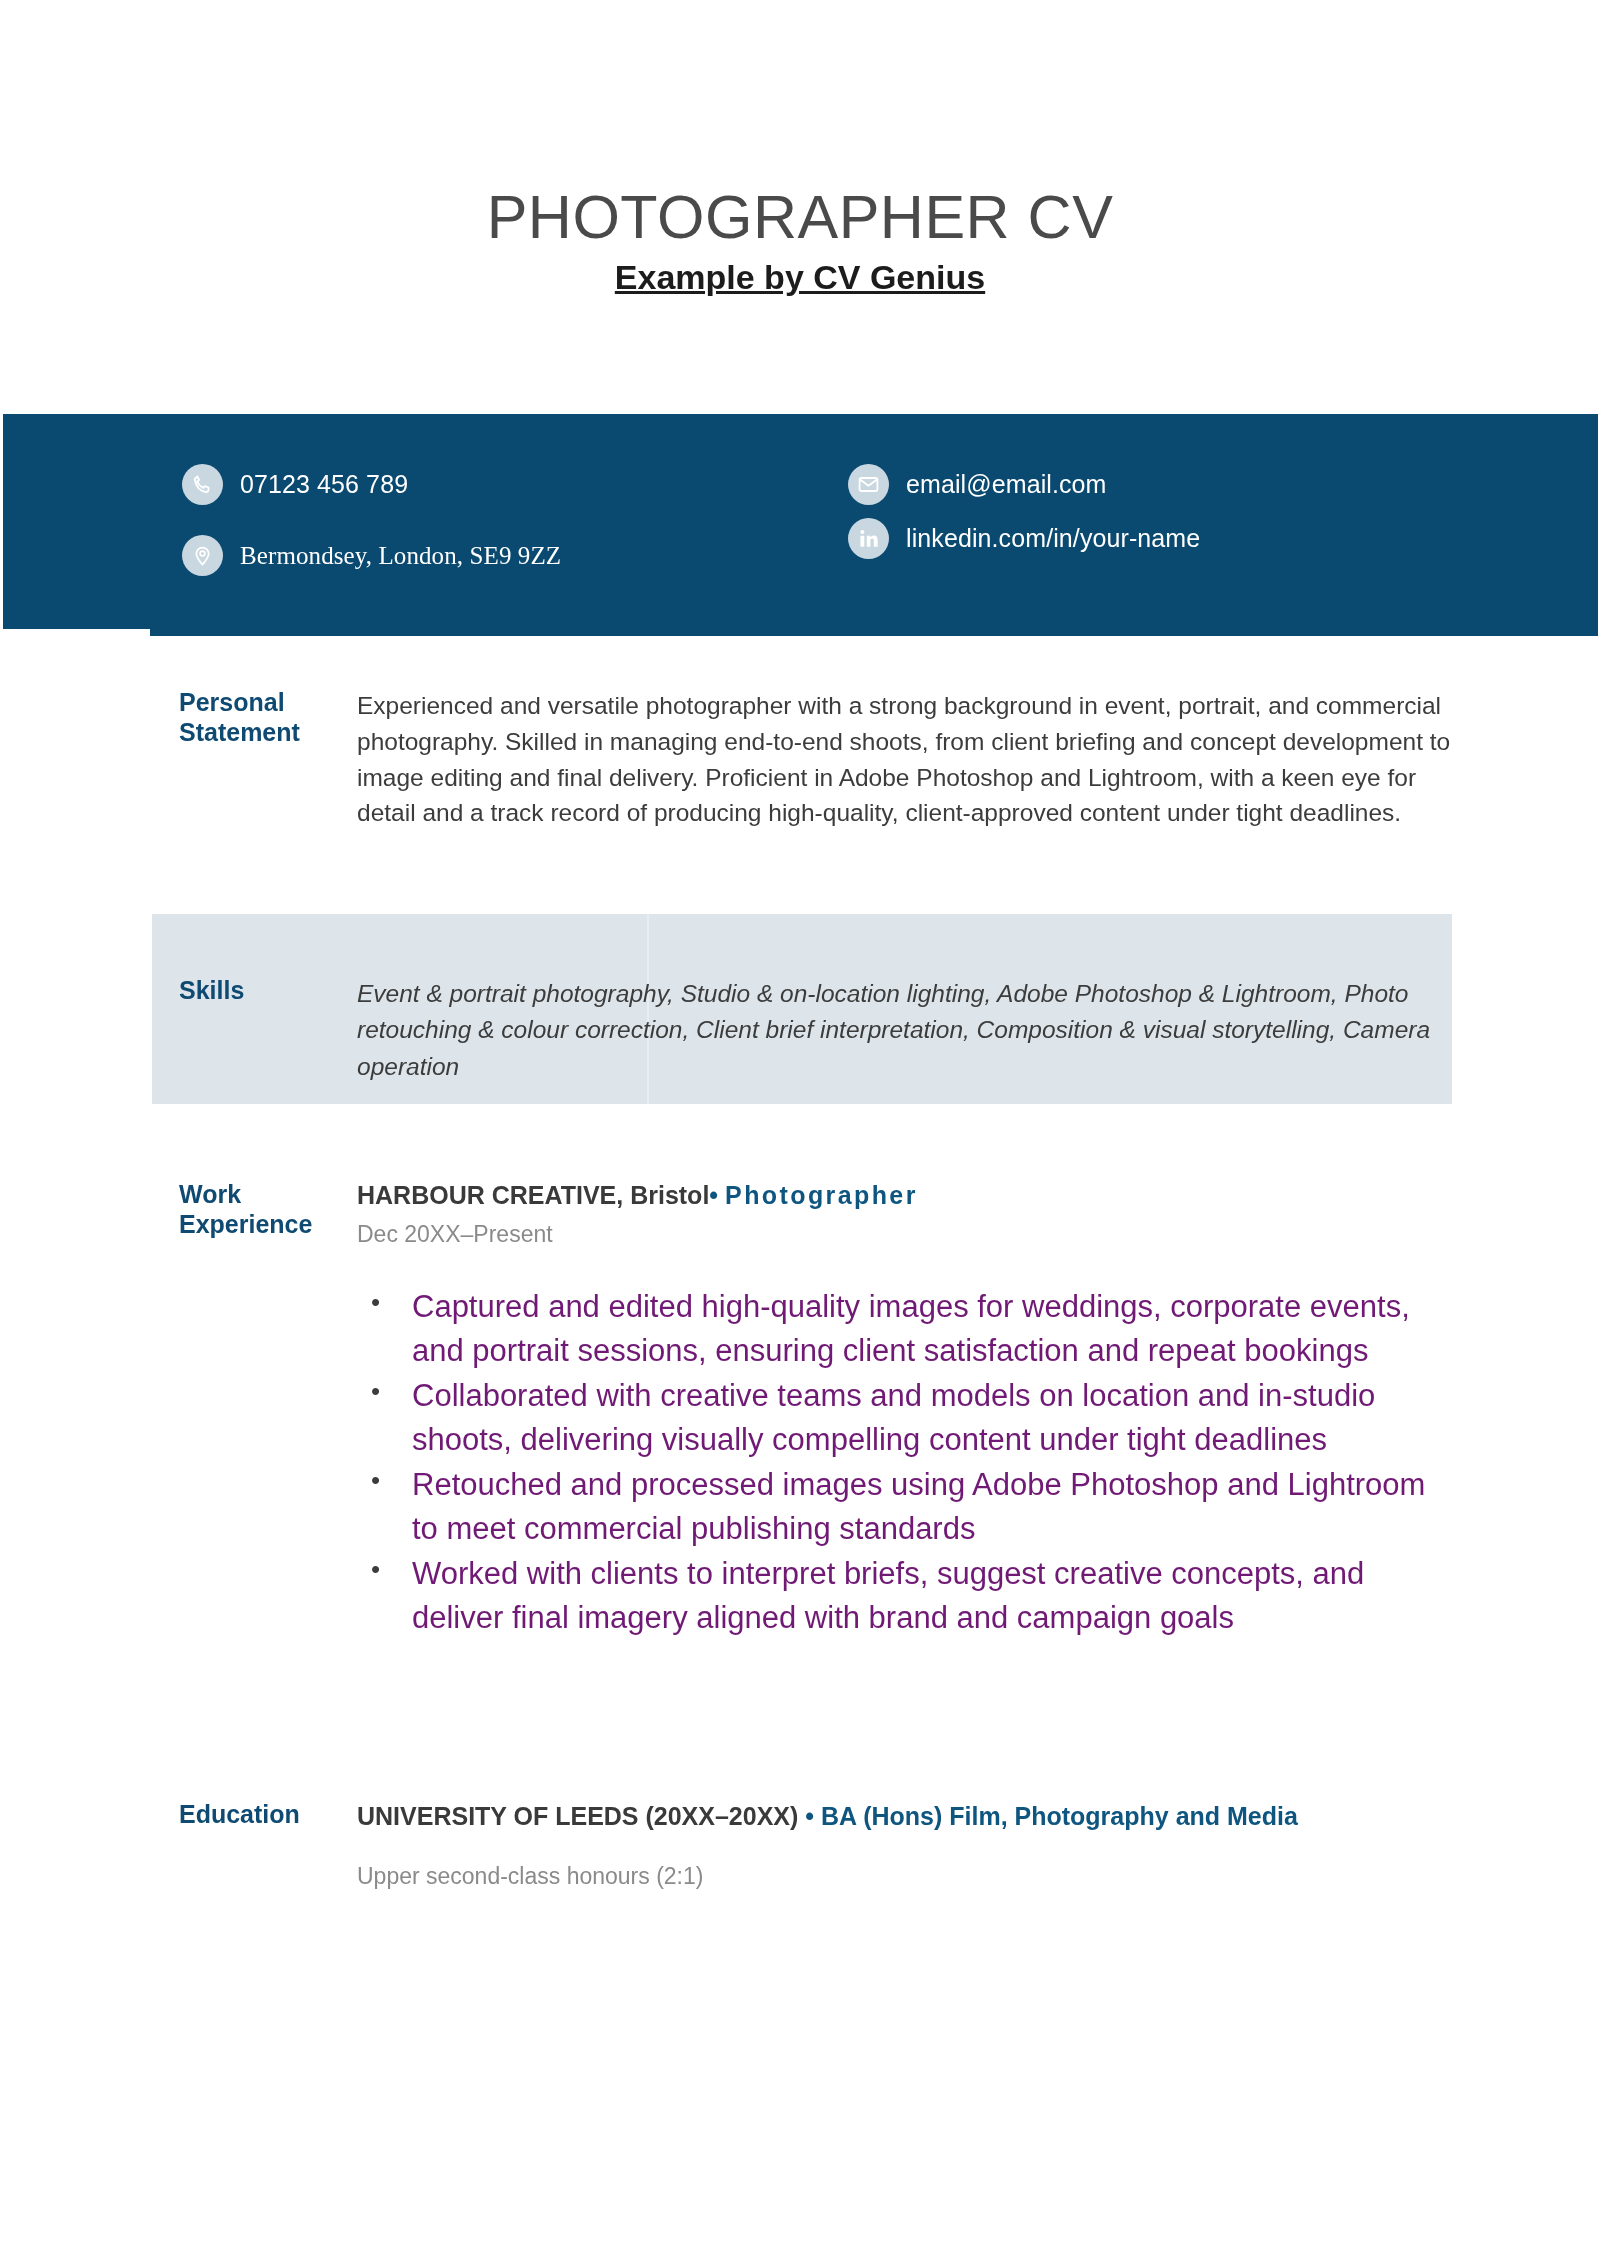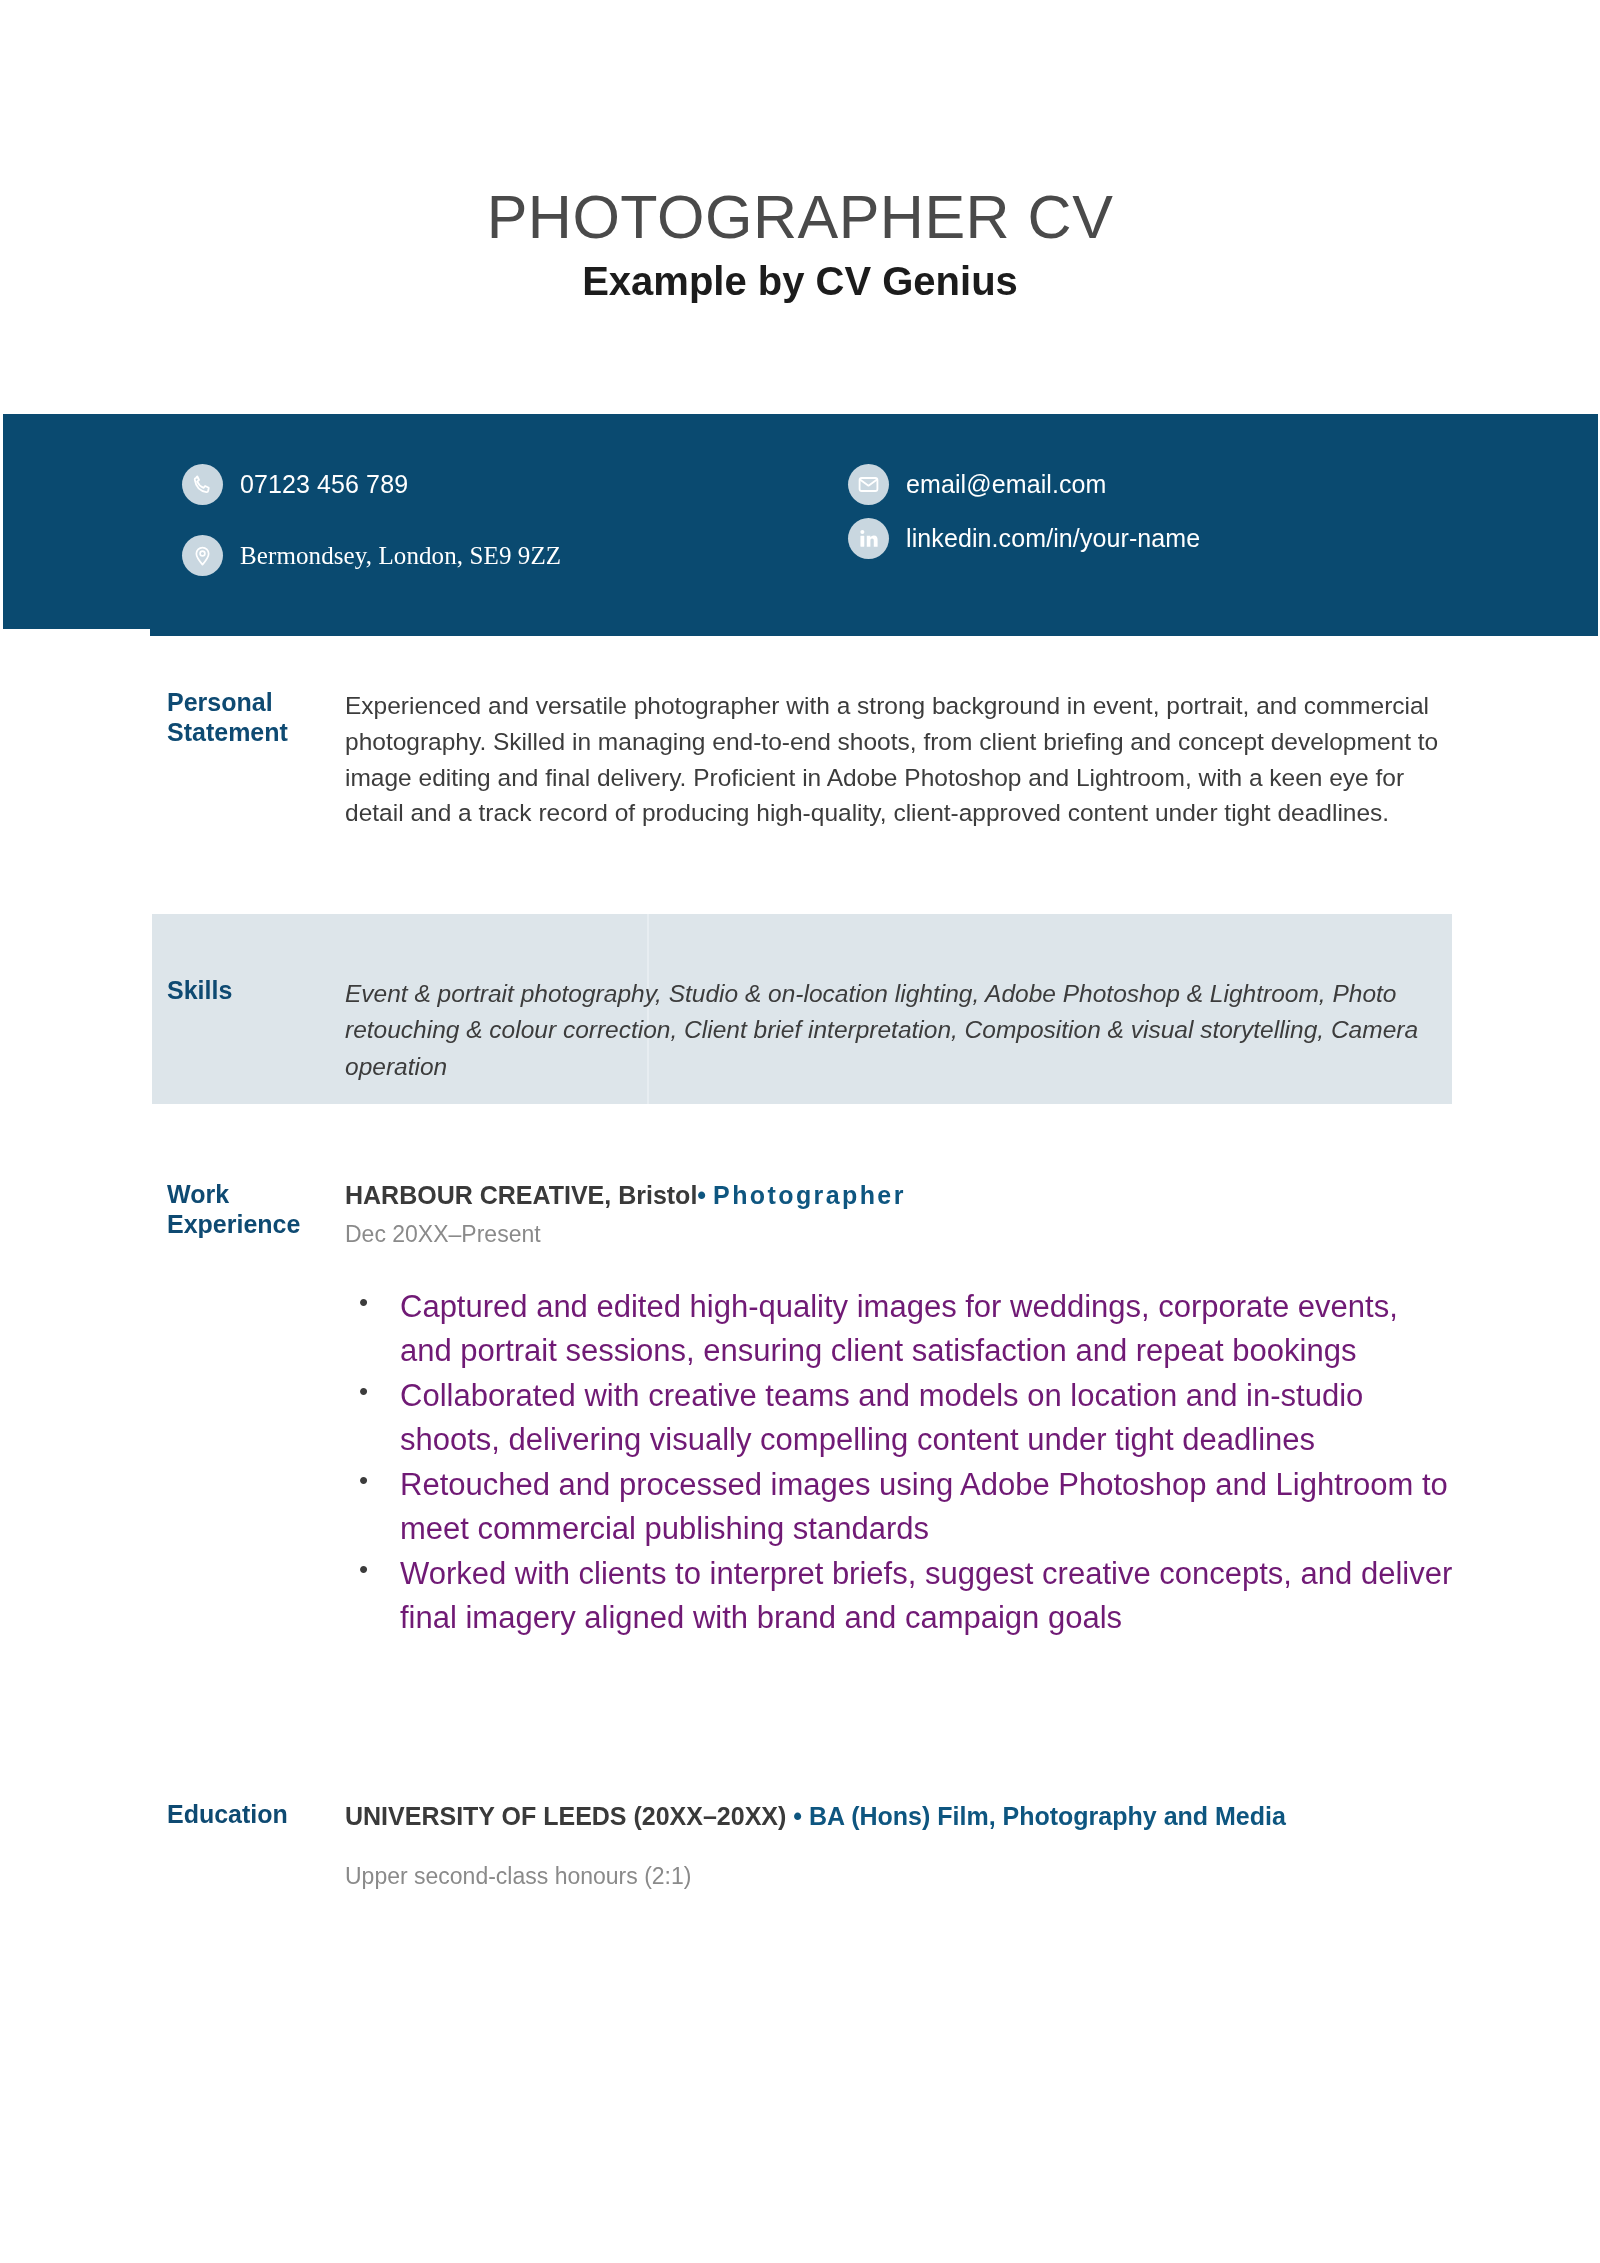--- a/index.html
+++ b/index.html
@@ -23,25 +23,26 @@
   }
   .cv-title {
     font-size: 61px;
     font-weight: 400;
     color: #4a4a4a;
     letter-spacing: 0.5px;
     line-height: 1.04;
     margin: 0;
   }
   .cv-subtitle {
-    font-size: 40px;
+    font-size: 34px;
     font-weight: 600;
     color: #1c1c1c;
     margin: 10px 0 0 0;
     line-height: 1.1;
+    text-decoration: underline;
   }
 
   
   .contact-band {
     position: absolute;
     left: 3px;
     top: 414px;
     width: 1595px;
     height: 215px;
     background: #0a4a70;
@@ -88,20 +89,21 @@
     white-space: nowrap;
     letter-spacing: 0.1px;
   }
 
   
   .section {
     position: absolute;
     left: 0;
     width: 1600px;
     box-sizing: border-box;
+    padding-left: 12px;
   }
   .sec-inner {
     position: relative;
     display: flex;
   }
   .sec-label {
     width: 345px;
     flex: 0 0 345px;
     box-sizing: border-box;
     padding-left: 167px;

